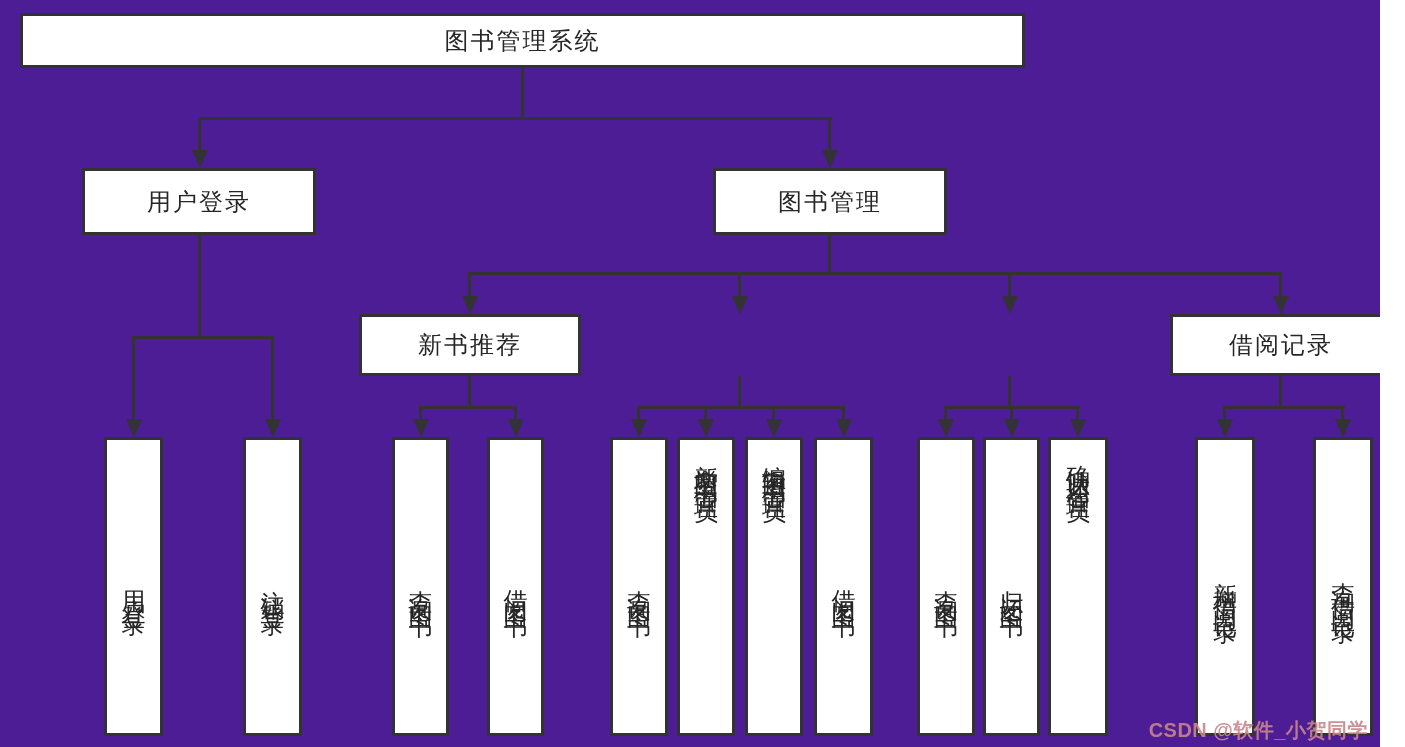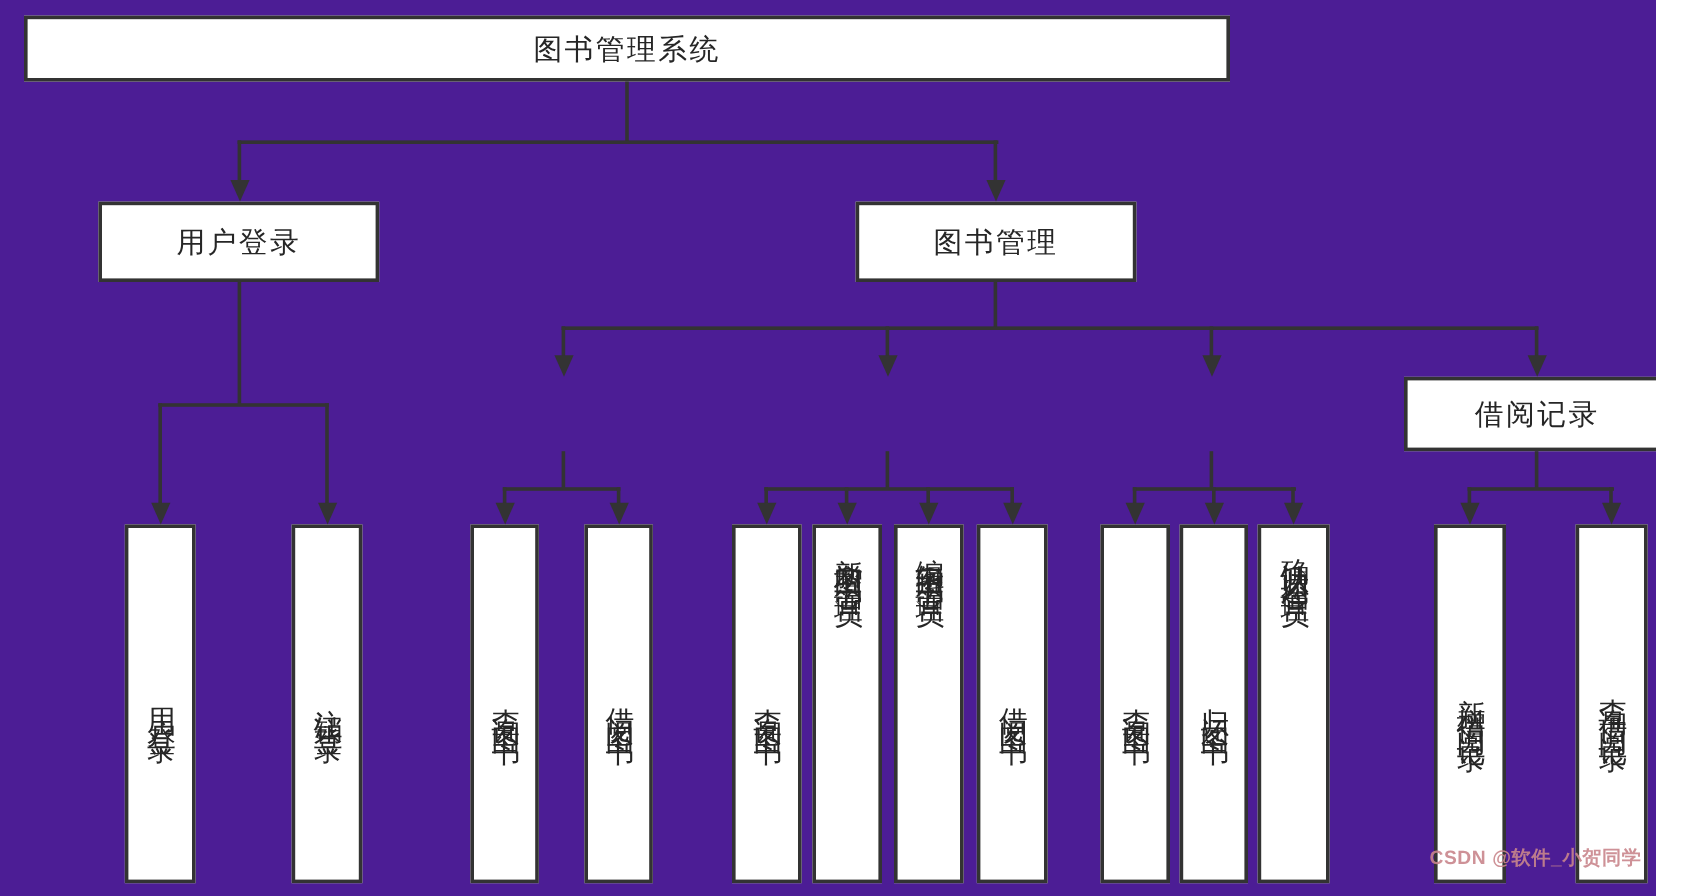--- a/index.html
+++ b/index.html
@@ -25,41 +25,44 @@
   
   .v{position:absolute;width:3px;background:#333333;}
   .h{position:absolute;height:3px;background:#333333;}
   
   .a{
     position:absolute;width:0;height:0;
     border-left:8px solid transparent;border-right:8px solid transparent;
     border-top:18px solid #333333;
   }
   .wm{
-    position:absolute;right:12px;bottom:21px;z-index:5;
-    font-size:16px;letter-spacing:.5px;color:#c9868c;opacity:.9;
+    position:absolute;right:12px;bottom:3px;z-index:5;
+    font-size:20px;letter-spacing:.5px;color:#c9868c;opacity:.9;
     font-weight:bold;white-space:nowrap;
   }
 </style>
 </head>
 <body>
 
 <div class="canvas">
 
   <div class="b" style="left:20px;top:13px;width:1005px;height:55px">
     <span>图书管理系统</span>
   </div>
 
   <div class="b" style="left:82px;top:168px;width:234px;height:67px">
     <span>用户登录</span>
   </div>
   <div class="b" style="left:713px;top:168px;width:234px;height:67px">
     <span>图书管理</span>
   </div>
 
+  <div class="b" style="left:359px;top:314px;width:222px;height:62px">
+    <span>新书推荐</span>
+  </div>
   <div class="b" style="left:1170px;top:314px;width:222px;height:62px">
     <span>借阅记录</span>
   </div>
 
   <div class="b bl" style="left:104px;top:437px;width:59px;height:299px">
     <span>用户登录</span>
   </div>
   <div class="b bl" style="left:243px;top:437px;width:59px;height:299px">
     <span>注销登录</span>
   </div>

